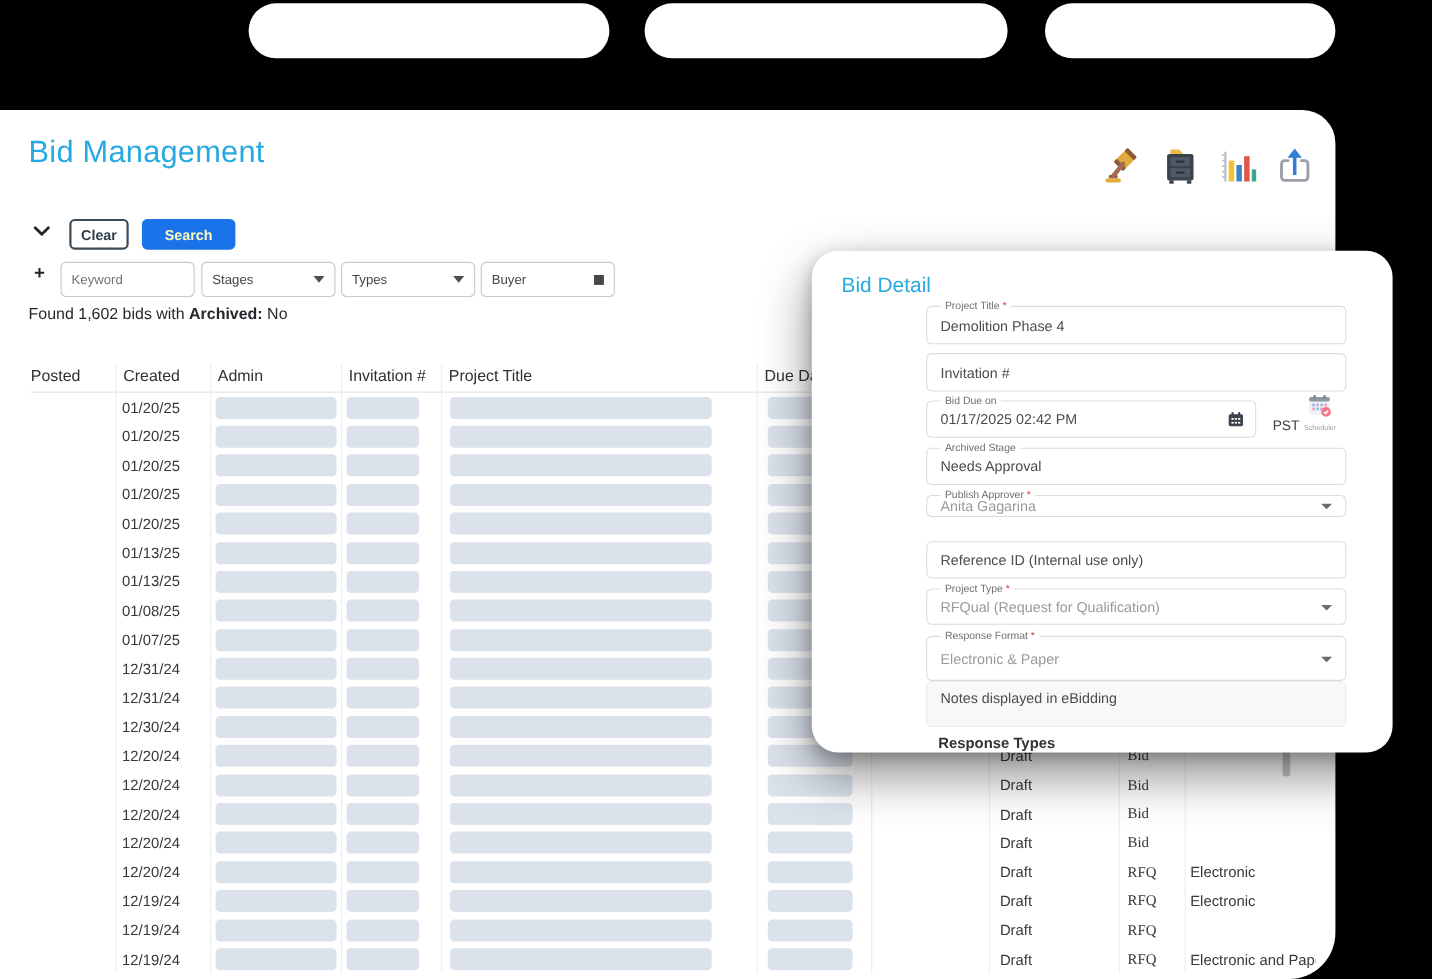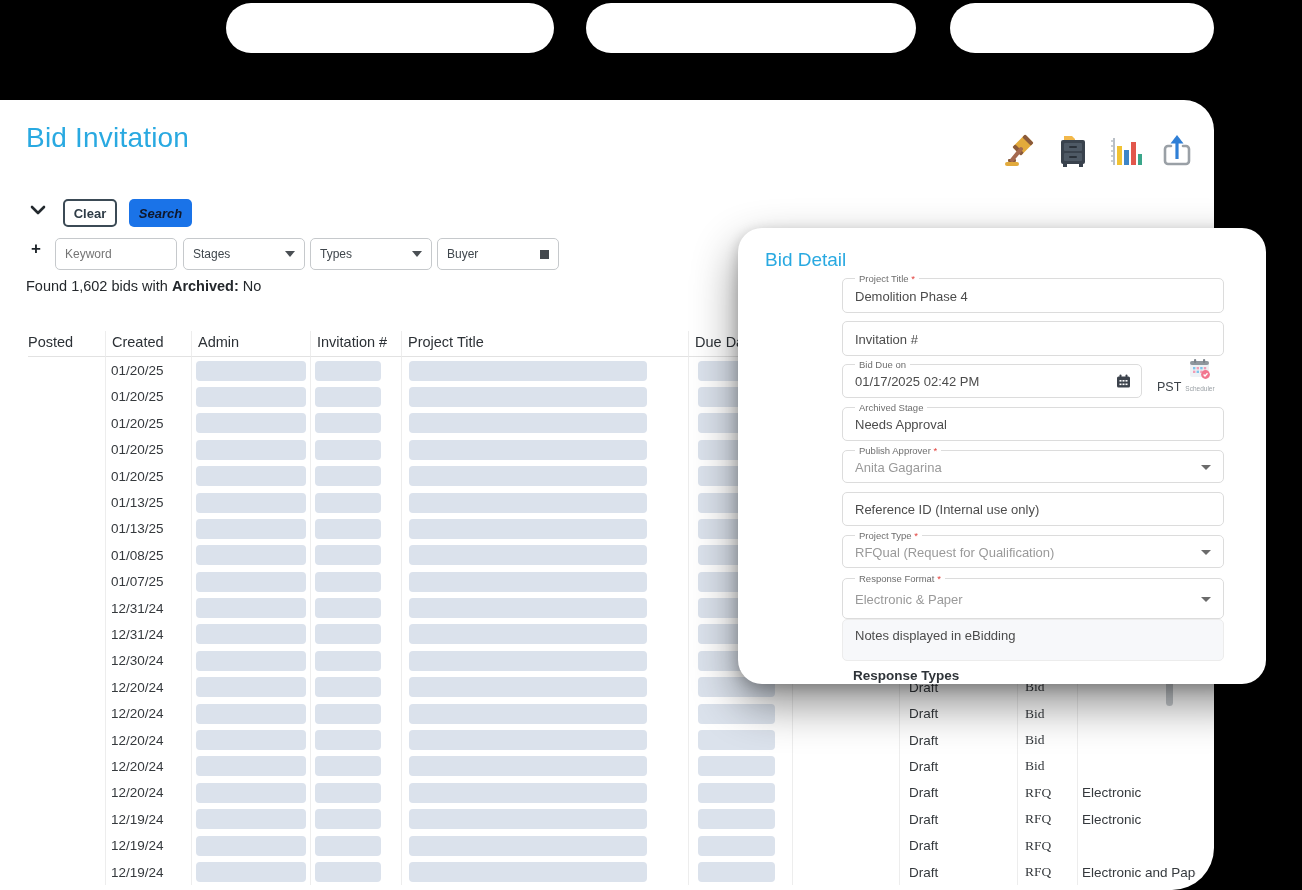--- a/index.html
+++ b/index.html
@@ -18,21 +18,21 @@
   #page-title { position:absolute; left:26px; top:22px; font-size:28px; font-weight:500;
                 color:#29a9e1; letter-spacing:.2px; }
 
   .hdr-icon { position:absolute; top:33px; width:36px; height:36px; cursor:pointer; }
 
   
   #chevron { position:absolute; left:29px; top:103px; width:18px; height:14px; }
   .btn { position:absolute; top:99px; height:28px; border-radius:5px; font-size:13px;
          font-weight:700; display:flex; align-items:center; justify-content:center; cursor:pointer; }
   #btn-clear { left:63px; width:54px; background:#fff; border:2px solid #3b4a55; color:#2d3b46; }
-  #btn-search { left:129px; width:63px; background:#1a73e8; border:none; color:#0f172a;font-style:italic; }
+  #btn-search { left:129px; width:85px; background:#1a73e8; border:none; color:#fef9c3; }
 
   
   #plus { position:absolute; left:31px; top:139px; font-size:17px; font-weight:700; color:#1d2328; }
   .filter-box { position:absolute; top:138px; height:32px; border:1px solid #c6c9cc; border-radius:5px;
                 background:#fff; display:flex; align-items:center; padding:0 9px; font-size:12px;
                 color:#3f464c; }
   #f-keyword { left:55px; width:122px; }
   #f-keyword input { border:none; outline:none; width:100%; font-size:12px; color:#3f464c;
                      font-family:"Liberation Sans", sans-serif; }
   #f-stages { left:183px; width:122px; justify-content:space-between; cursor:pointer; }
@@ -85,21 +85,21 @@
   .cal-glyph { position:absolute; right:10px; top:50%; transform:translateY(-50%); }
 </style>
 </head>
 <body>
 
 <div class="pill" id="pill1"></div>
 <div class="pill" id="pill2"></div>
 <div class="pill" id="pill3"></div>
 
 <div id="page">
-  <div id="page-title">Bid Invitation</div>
+  <div id="page-title">Bid Management</div>
 
   <svg class="hdr-icon" style="left:1002px" viewBox="0 0 36 36">
     <rect x="6" y="26" width="8" height="3" rx="1" fill="#8a5a3b"></rect>
     <rect x="3" y="29" width="14" height="4" rx="2" fill="#e2aa3c"></rect>
     <g transform="rotate(45 21 12)">
       <rect x="15" y="3" width="12" height="18" rx="2" fill="#e2aa3c"></rect>
       <rect x="15" y="3" width="12" height="4" rx="1" fill="#8a5a3b"></rect>
       <rect x="15" y="17" width="12" height="4" rx="1" fill="#8a5a3b"></rect>
     </g>
     <path d="M19 16 L10 27" stroke="#a56a50" stroke-width="4" stroke-linecap="round"></path>
@@ -404,21 +404,21 @@
       <polyline points="15.6,16.5 17,18 19.5,15.2" fill="none" stroke="#fff" stroke-width="1.3"></polyline>
     </svg>
     <span class="slabel">Scheduler</span>
   </div>
 
   <div class="field" style="top:179px;height:34px">
     <span class="flabel"><span>Archived Stage</span></span>
     <span class="fvalue">Needs Approval</span>
   </div>
 
-  <div class="field" style="top:222px;height:33px">
+  <div class="field" style="top:222px;height:20px">
     <span class="flabel"><span>Publish Approver</span> <span class="ast">*</span></span>
     <span class="fvalue muted">Anita Gagarina</span>
     <span class="fcaret"></span>
   </div>
 
   <div class="field" style="top:264px;height:34px">
     <span class="fvalue">Reference ID (Internal use only)</span>
   </div>
 
   <div class="field" style="top:307px;height:33px">

